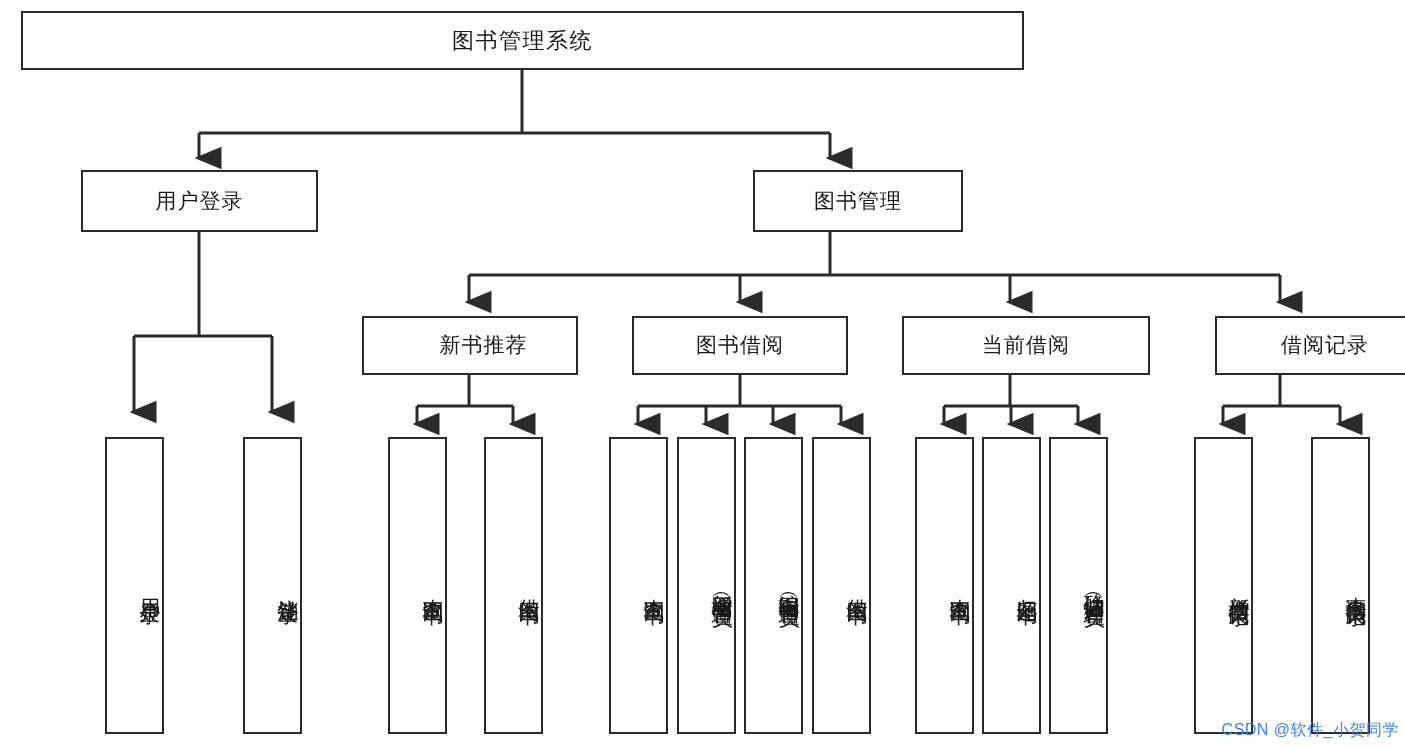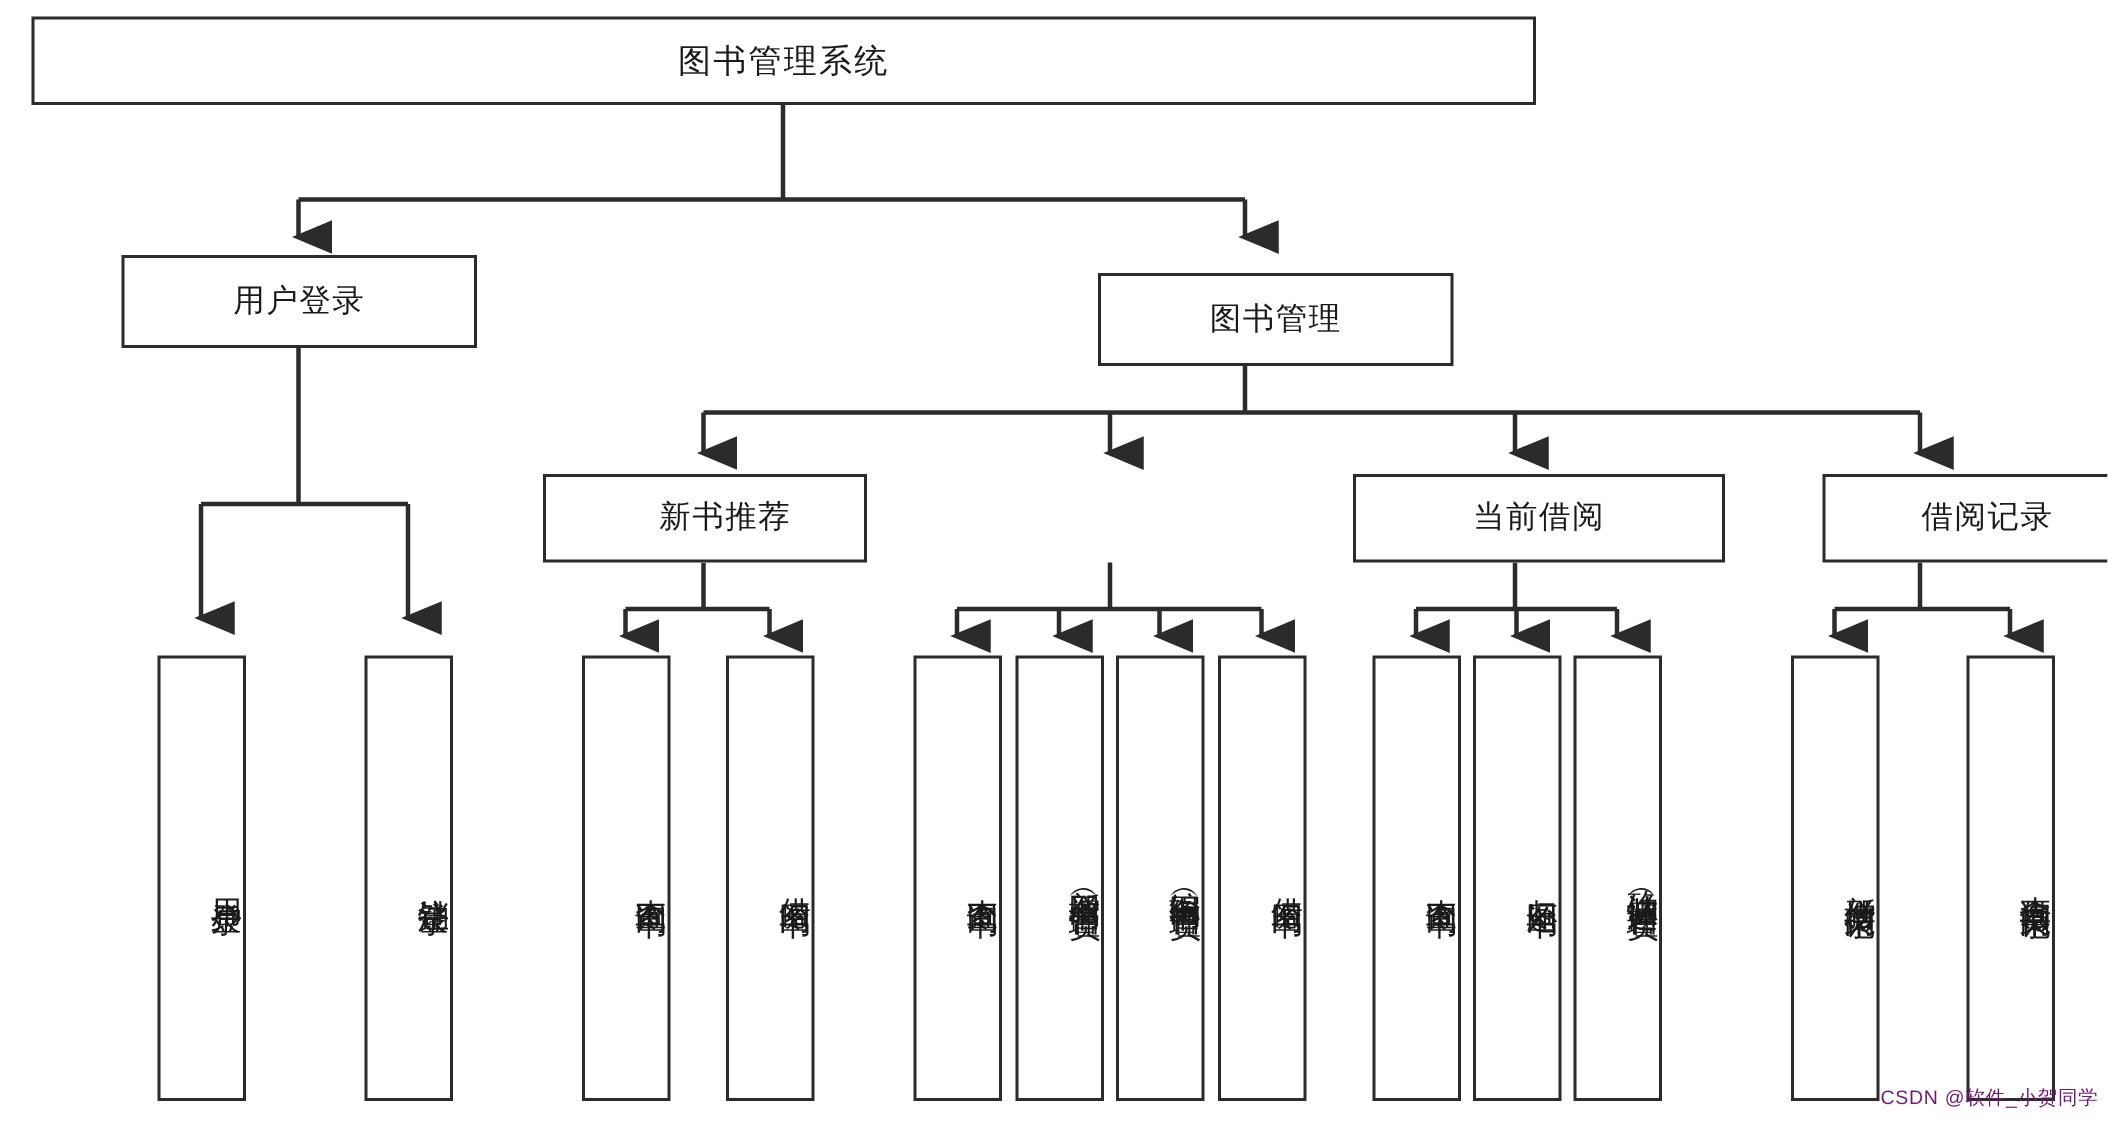--- a/index.html
+++ b/index.html
@@ -55,22 +55,22 @@
     white-space:nowrap;
     display:block;
   }
   .node.v.top-align{
     align-items:flex-start;
   }
   .watermark{
     position:absolute;
     right:6px;
     bottom:6px;
-    font-size:13px;
-    color:#701a75;
+    font-size:16px;
+    color:#3b82f6;
     letter-spacing:0.5px;
     white-space:nowrap;
     user-select:none;
   }
 </style>
 </head>
 <body>
 
 <div id="canvas">
 
@@ -126,27 +126,30 @@
     </g>
   </svg>
 
   <div class="node h root" style="left:21px;top:11px;width:1003px;height:59px;">
     <span>图书管理系统</span>
   </div>
 
   <div class="node h" style="left:81px;top:170px;width:237px;height:62px;">
     <span>用户登录</span>
   </div>
-  <div class="node h" style="left:732px;top:170px;width:237px;height:62px;margin-top:12px;">
+  <div class="node h" style="left:753px;top:170px;width:210px;height:62px;">
     <span>图书管理</span>
   </div>
 
   <div class="node h" style="left:362px;top:316px;width:216px;height:59px;padding-left:31px;">
     <span>新书推荐</span>
   </div>
+  <div class="node h" style="left:632px;top:316px;width:216px;height:59px;">
+    <span>图书借阅</span>
+  </div>
   <div class="node h" style="left:902px;top:316px;width:248px;height:59px;">
     <span>当前借阅</span>
   </div>
   <div class="node h" style="left:1172px;top:316px;width:220px;height:59px;margin-left:43px;">
     <span>借阅记录</span>
   </div>
 
   <div class="node v" style="left:105px;top:437px;width:59px;height:297px;">
     <span class="vtext">用户登录</span>
   </div>

